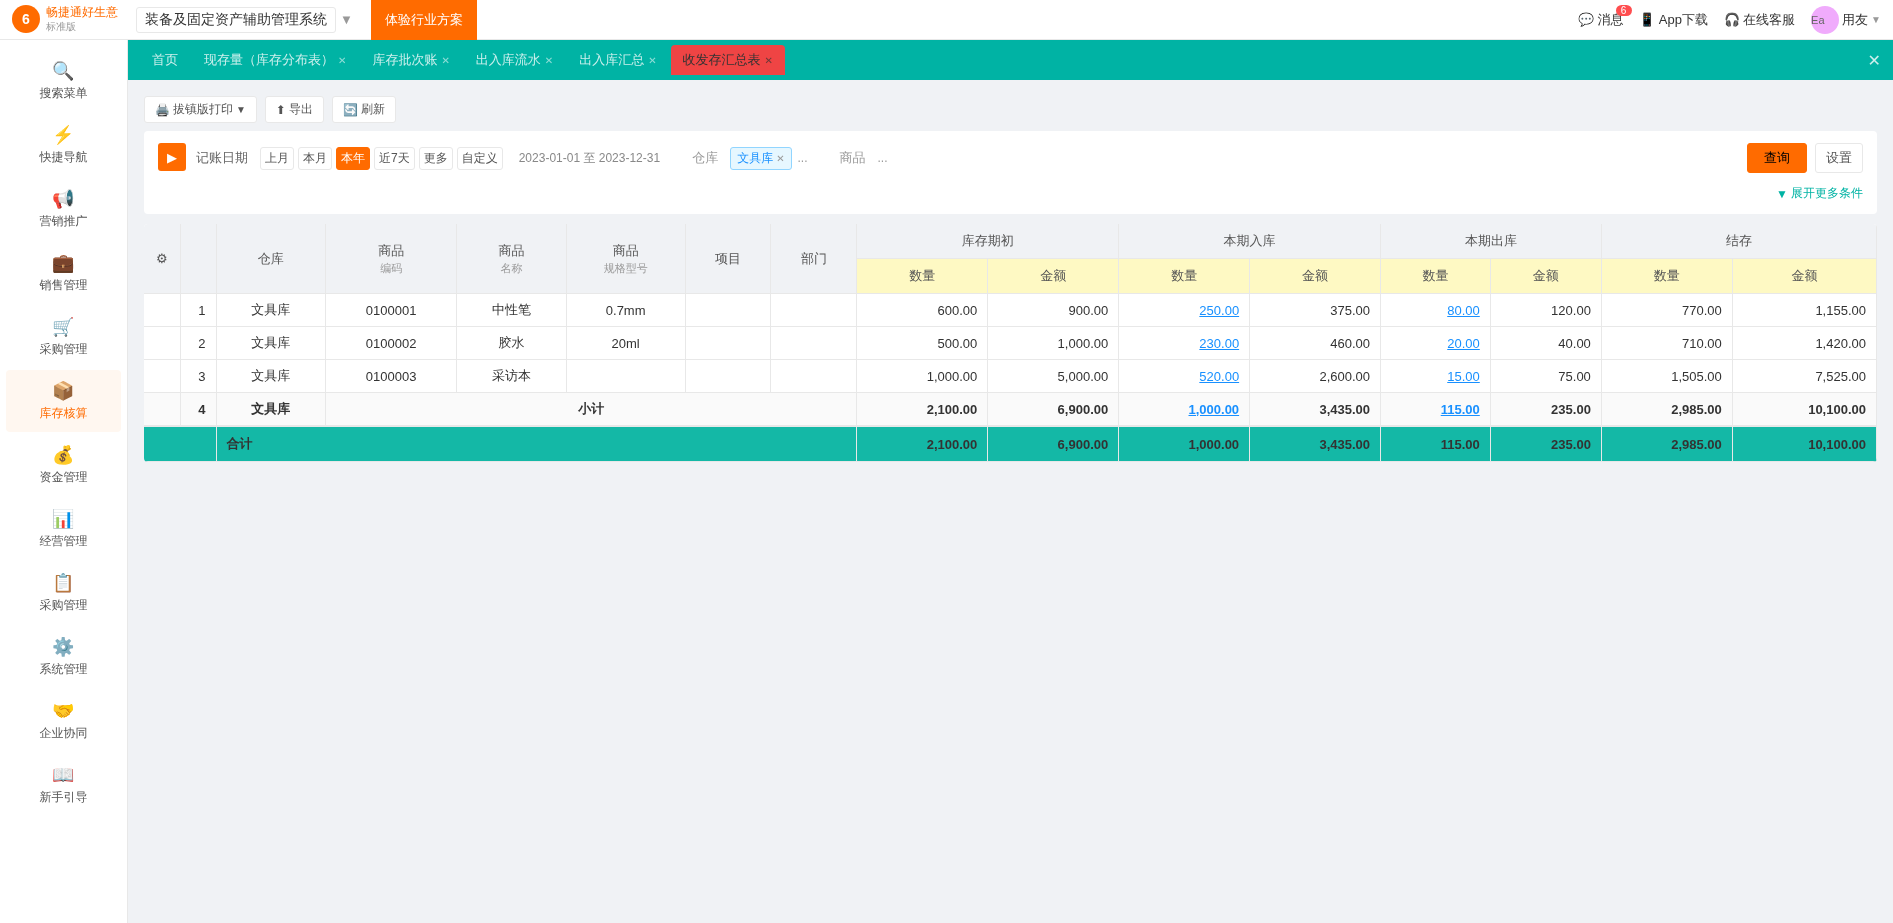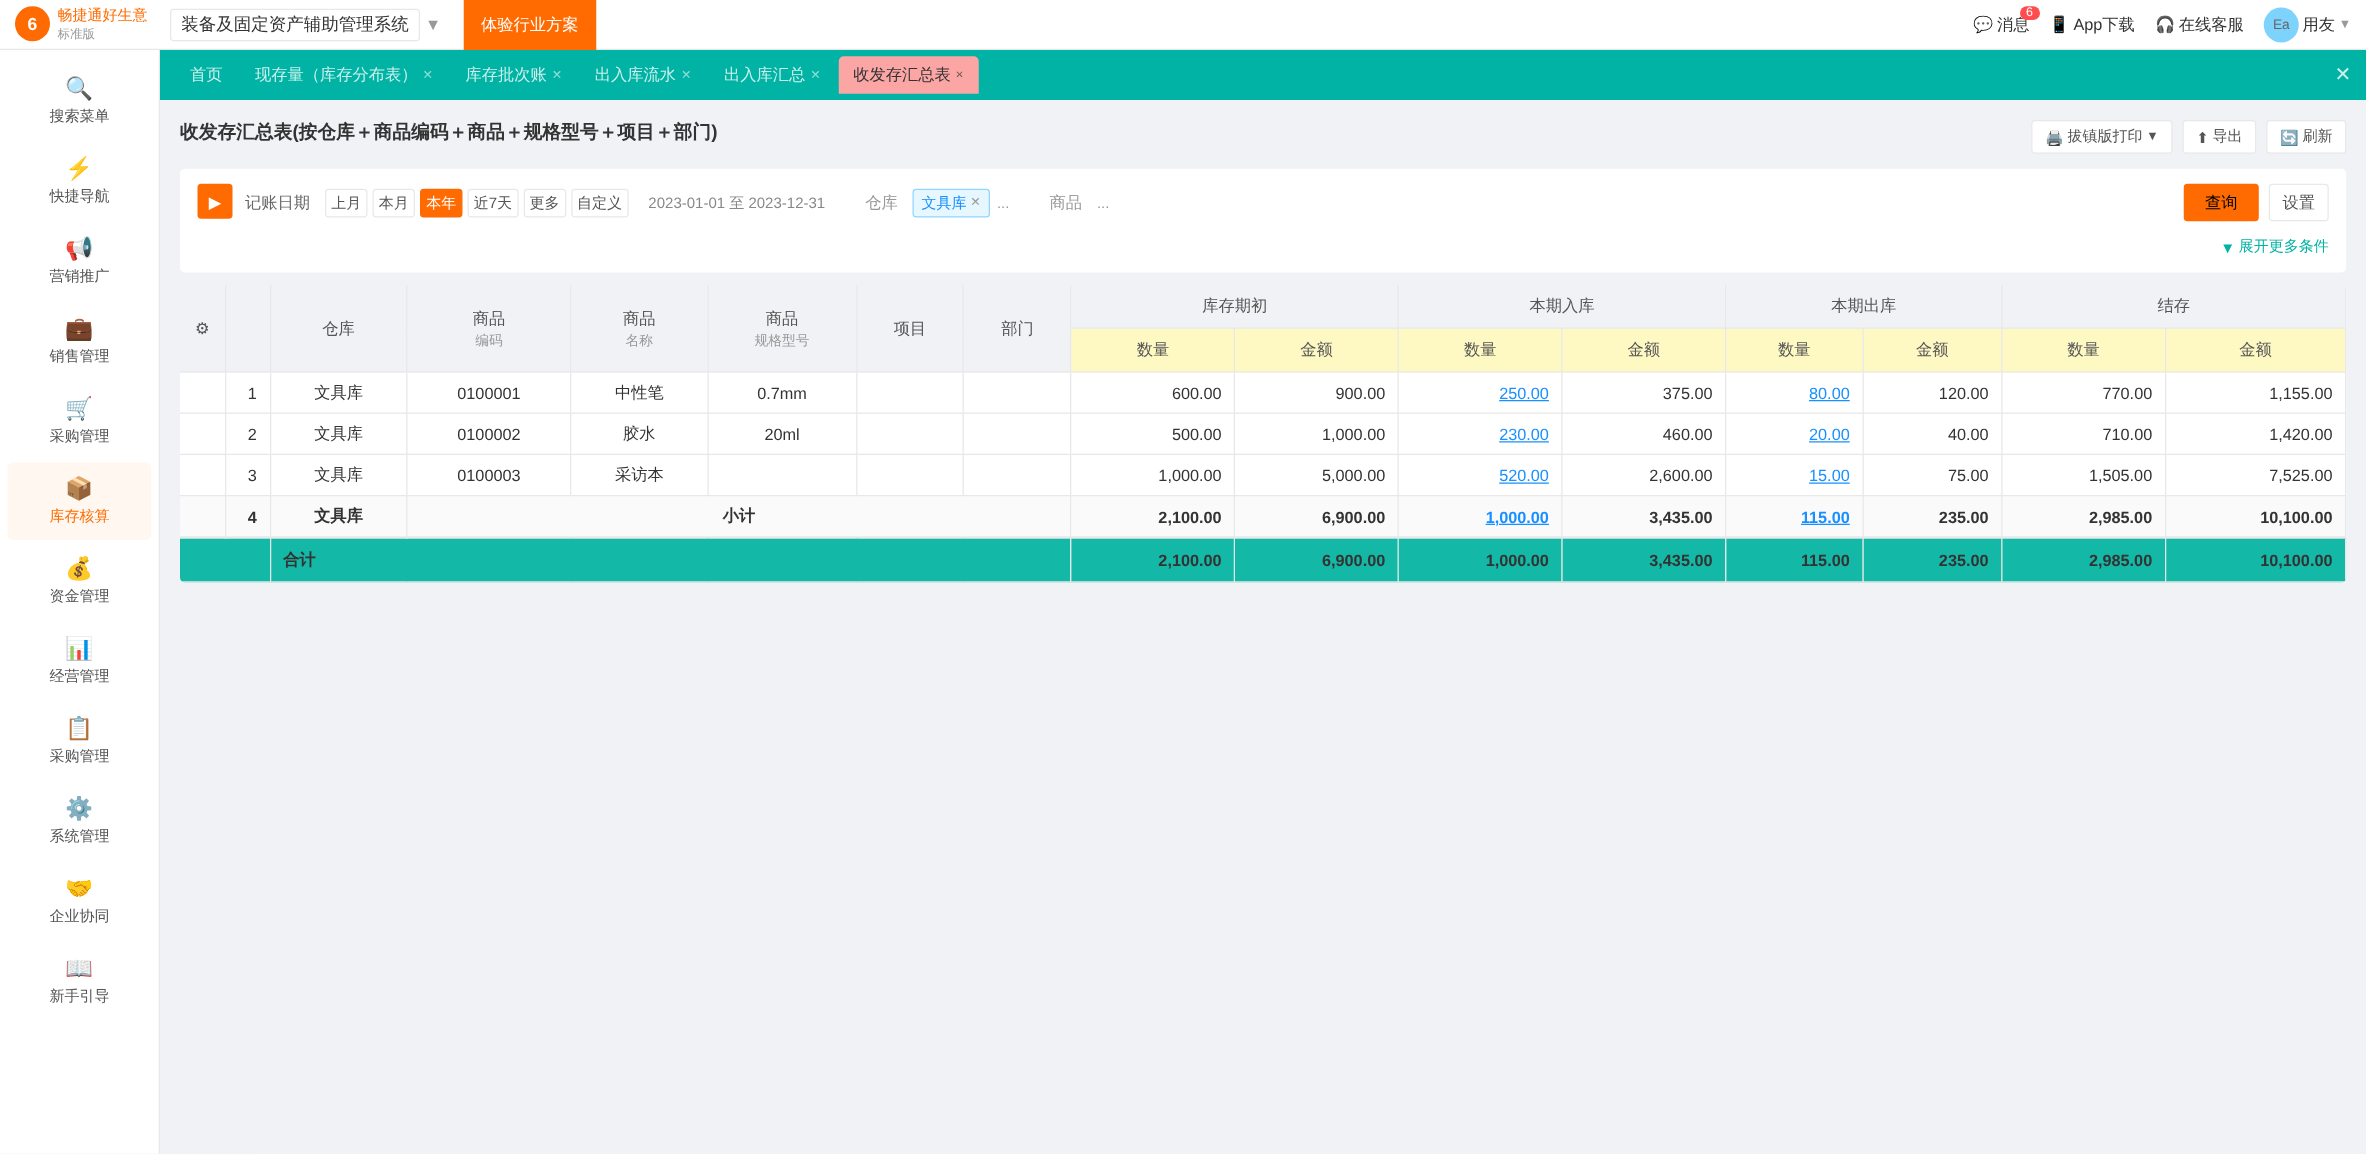--- a/index.html
+++ b/index.html
@@ -16,32 +16,32 @@
     .logo-area { display: flex; align-items: center; gap: 6px; }
     .logo-icon { width: 28px; height: 28px; background: #ff6b00; border-radius: 50%; display: flex; align-items: center; justify-content: center; color: #fff; font-size: 14px; font-weight: bold; }
     .logo-text { font-size: 12px; color: #ff6b00; line-height: 1.2; }
     .logo-sub { font-size: 10px; color: #999; }
     .system-name { font-size: 14px; color: #333; margin-left: 8px; border: 1px solid #e8e8e8; padding: 3px 8px; border-radius: 3px; background: #fff; }
     .system-name-wrap { display: flex; align-items: center; gap: 4px; }
     .top-bar-right { margin-left: auto; display: flex; align-items: center; gap: 16px; }
     .top-btn { background: #ff6b00; color: #fff; border: none; padding: 19px 14px; border-radius: 3px; cursor: pointer; font-size: 13px; }
     .top-icon-item { display: flex; align-items: center; gap: 3px; cursor: pointer; position: relative; }
     .badge { position: absolute; top: -6px; right: -8px; background: #ff4d4f; color: #fff; border-radius: 8px; font-size: 10px; padding: 0 4px; min-width: 16px; text-align: center; }
-    .user-avatar { width: 28px; height: 28px; background: #7dd3fc; border-radius: 50%; display: flex; align-items: center; justify-content: center; font-size: 11px; color: #666; }
+    .user-avatar { width: 28px; height: 28px; background: #f0abfc; border-radius: 50%; display: flex; align-items: center; font-size: 11px; color: #666; }
 
     
     .sidebar-menu { flex: 1; padding: 8px 0; }
     .sidebar-item { display: flex; flex-direction: column; align-items: center; padding: 10px 6px; cursor: pointer; color: #555; font-size: 12px; gap: 3px; border-radius: 4px; margin: 2px 6px; }
     .sidebar-item.active { background: #fff7f0; color: #ff6b00; }
     .sidebar-icon { font-size: 18px; }
 
     
     .tab-bar { display: flex; align-items: center; background: #00b3a4; padding: 0 12px; height: 40px; gap: 2px; }
     .tab-item { display: flex; align-items: center; gap: 4px; padding: 6px 12px; border-radius: 4px 4px 0 0; cursor: pointer; font-size: 13px; color: rgba(255,255,255,0.8); background: transparent; }
-    .tab-item.active { background: #fca5a5; color: #333; font-family: Liberation Mono, monospace; }
+    .tab-item.active { background: #ef4444; color: #333; }
     .tab-close { font-size: 10px; cursor: pointer; opacity: 0.7; }
     .tab-bar-close { margin-left: auto; color: #fff; cursor: pointer; font-size: 16px; opacity: 0.8; }
 
     
     .page-content { flex: 1; padding: 16px; overflow: auto; }
     .page-title { font-size: 15px; font-weight: bold; color: #333; margin-bottom: 12px; }
     .filter-label { color: #666; font-size: 13px; white-space: nowrap; }
     .filter-date-btns { display: flex; align-items: center; gap: 4px; }
     .date-btn { padding: 2px 4px; border: 1px solid #e8e8e8; border-radius: 3px; cursor: pointer; font-size: 12px; color: #555; background: #fff; }
     .date-btn.active { background: #ff6b00; color: #fff; border-color: #ff6b00; }
@@ -213,21 +213,20 @@
           <div class="tab-item active">
             <span>收发存汇总表</span>
             <span class="tab-close">✕</span>
           </div>
           <div class="tab-bar-close">✕</div>
         </div>
 
       <div class="page-content">
 
         <div class="page-header-area">
-          <div class="page-title">收发存汇总表(按仓库＋商品编码＋商品＋规格型号＋项目＋部门)</div>
           <div class="page-actions">
             <button class="action-btn">
               <span>🖨️</span>
               <span>拔镇版打印</span>
               <span style="font-size:10px;">▼</span>
             </button>
             <button class="action-btn">
               <span>⬆</span>
               <span>导出</span>
             </button>

